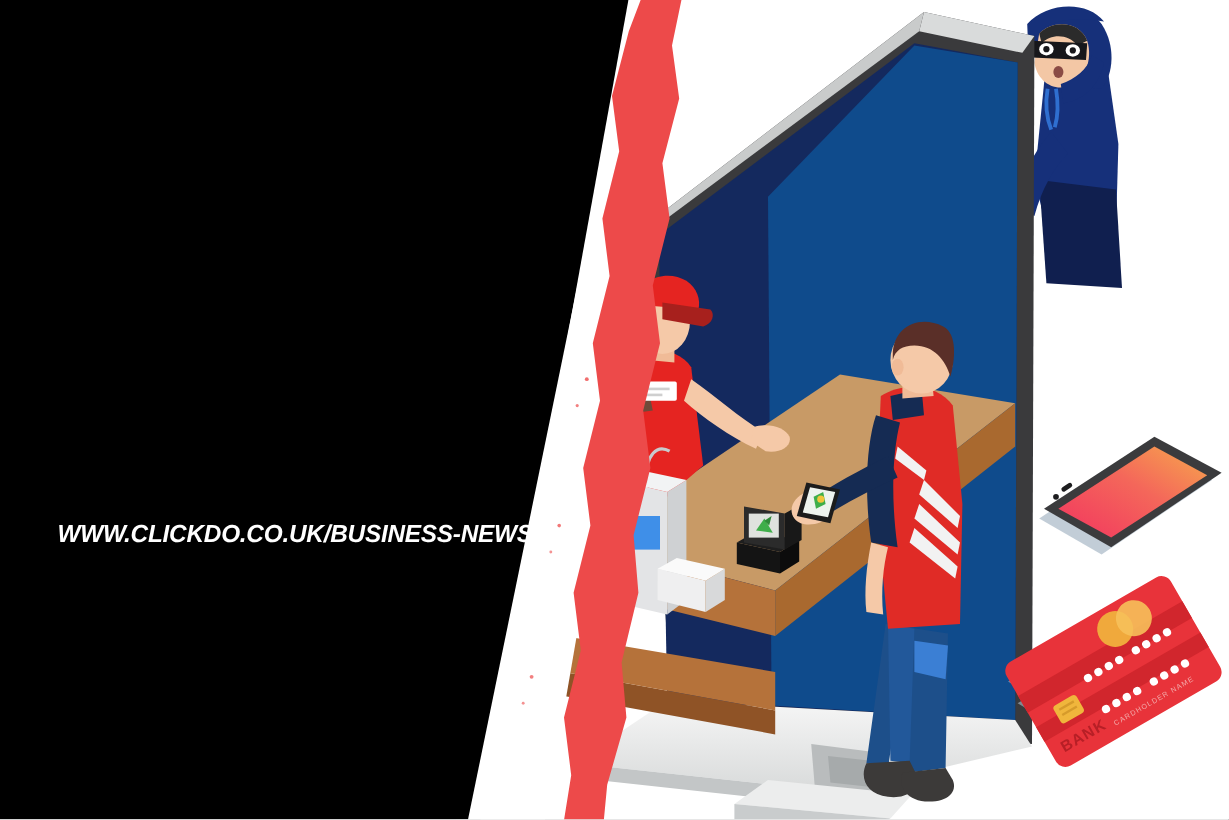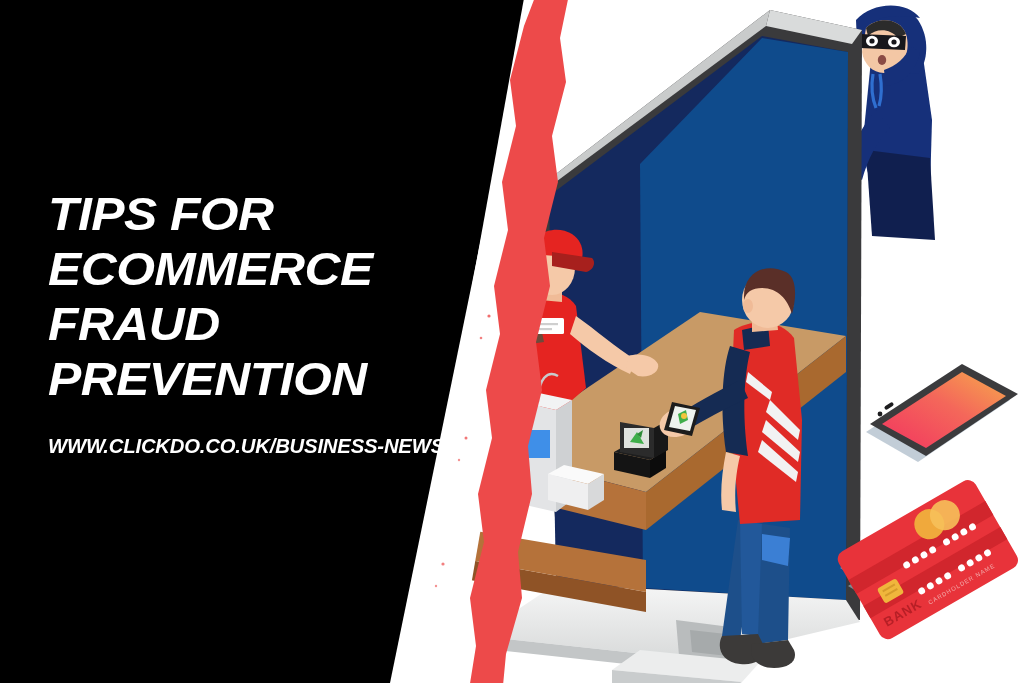--- a/index.html
+++ b/index.html
@@ -323,22 +323,16 @@
              L508 244 L502 196 L516 140 L510 94 L524 40 Z" fill="#ed4a4a"></path>
 
     <circle cx="489" cy="330" r="1.6" fill="#ed4a4a" opacity="0.8"></circle>
     <circle cx="481" cy="352" r="1.3" fill="#ed4a4a" opacity="0.7"></circle>
     <circle cx="466" cy="452" r="1.5" fill="#ed4a4a" opacity="0.75"></circle>
     <circle cx="459" cy="474" r="1.2" fill="#ed4a4a" opacity="0.6"></circle>
     <circle cx="443" cy="578" r="1.6" fill="#ed4a4a" opacity="0.7"></circle>
     <circle cx="436" cy="600" r="1.2" fill="#ed4a4a" opacity="0.6"></circle>
   </svg>
 
-  <div class="title-block">
-    <span class="title-line">TIPS FOR</span>
-    <span class="title-line">ECOMMERCE</span>
-    <span class="title-line">FRAUD</span>
-    <span class="title-line">PREVENTION</span>
-  </div>
 
   <div class="url-line">WWW.CLICKDO.CO.UK/BUSINESS-NEWS</div>
 
 </div>
 
 </body></html>

